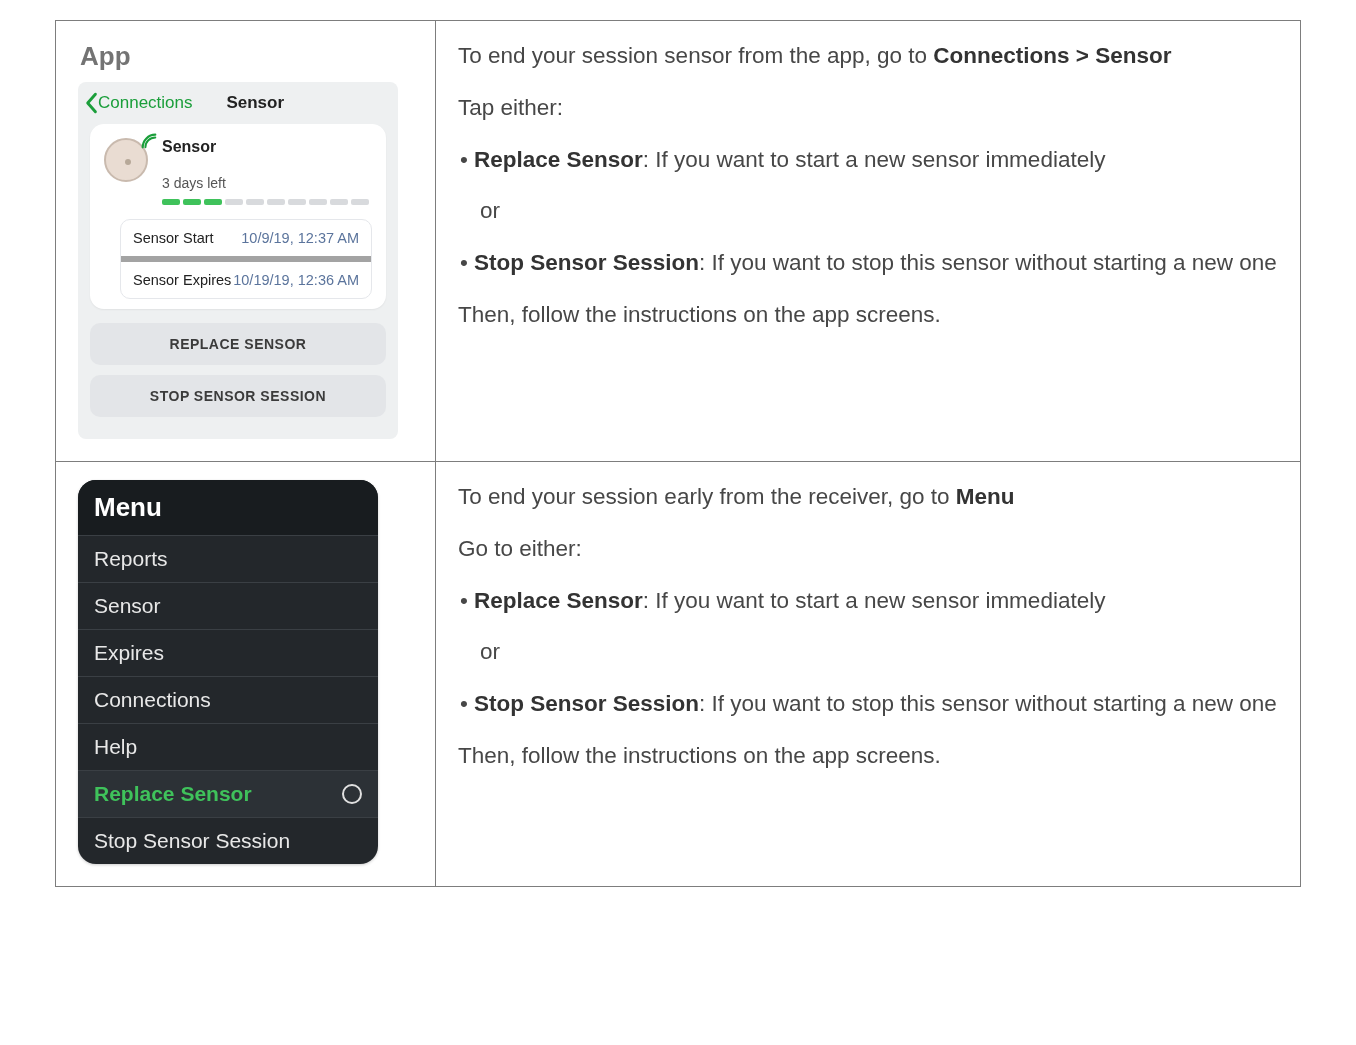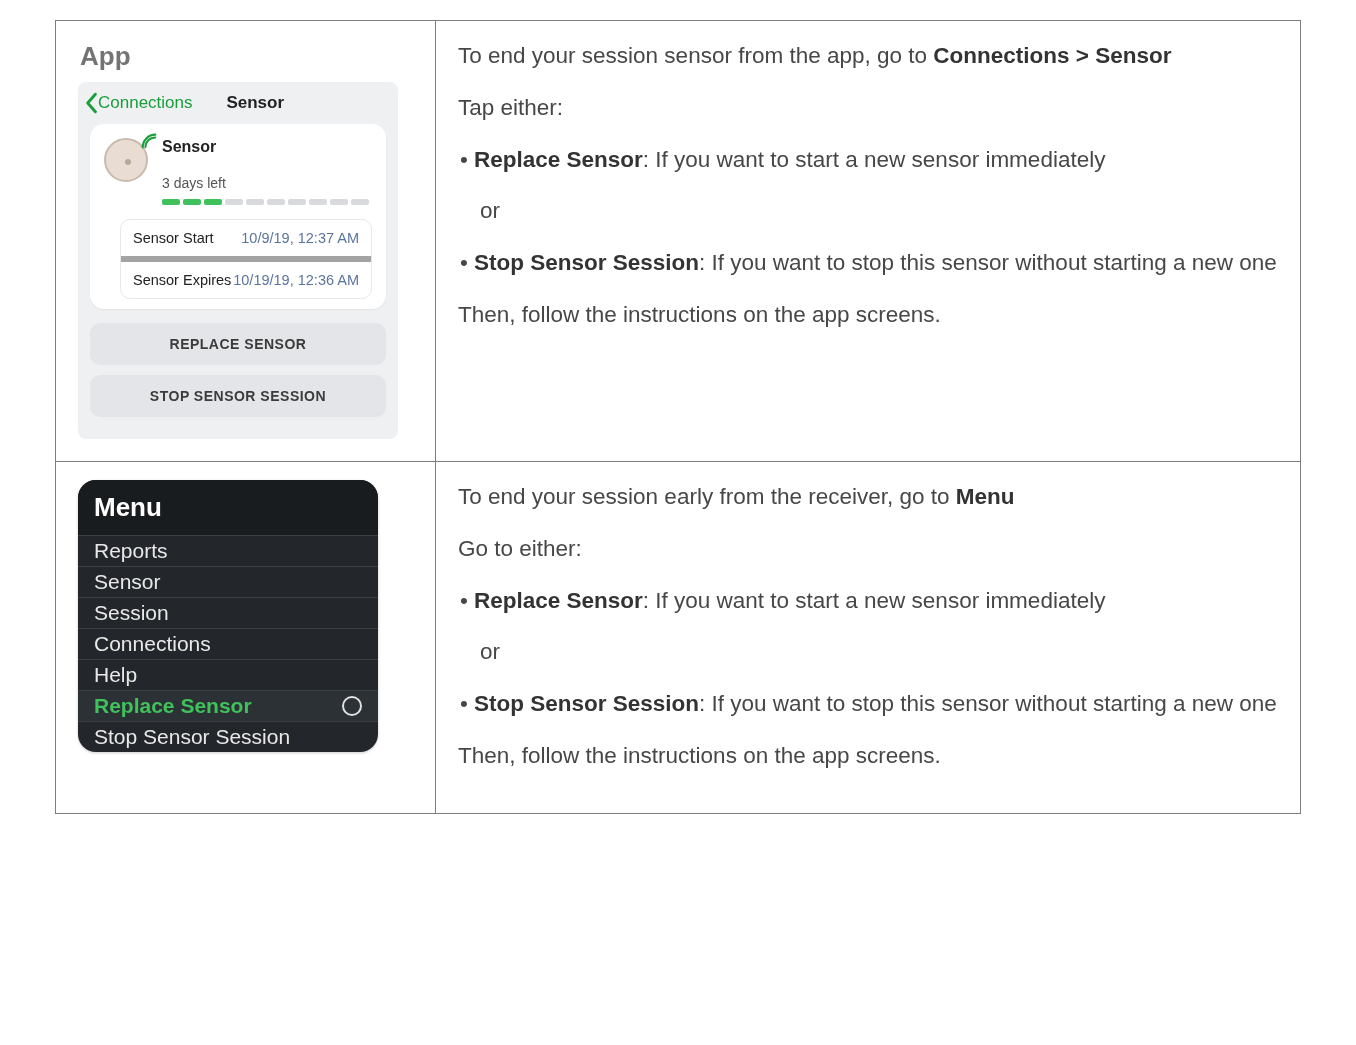--- a/index.html
+++ b/index.html
@@ -135,21 +135,21 @@
     box-shadow: 0 1px 3px rgba(0,0,0,0.2);
   }
   .rx-head {
     background: var(--darker);
     padding: 12px 16px;
     font-size:26px;
     font-weight:700;
     color:#fff;
   }
   .rx-item {
-    padding: 3px 16px;
+    padding: 11px 16px;
     font-size:21px;
     color:#e8e8e8;
     border-top:1px solid var(--border);
     display:flex; align-items:center; justify-content:space-between;
   }
   .rx-item.sel {
     background:#2c3136;
   }
   .rx-item.sel .lbl { color: var(--green-light); font-weight:600; }
   .rx-circle {
@@ -261,21 +261,21 @@
       <td>
         <div class="rx-frame">
           <div class="rx-head">Menu</div>
           <div class="rx-item">
                 <span class="lbl">Reports</span>
               </div>
           <div class="rx-item">
                 <span class="lbl">Sensor</span>
               </div>
           <div class="rx-item">
-                <span class="lbl">Session</span>
+                <span class="lbl">Expires</span>
               </div>
           <div class="rx-item">
                 <span class="lbl">Connections</span>
               </div>
           <div class="rx-item">
                 <span class="lbl">Help</span>
               </div>
           <div class="rx-item sel">
             <span class="lbl">Replace Sensor</span>
             <span class="rx-circle"></span>

